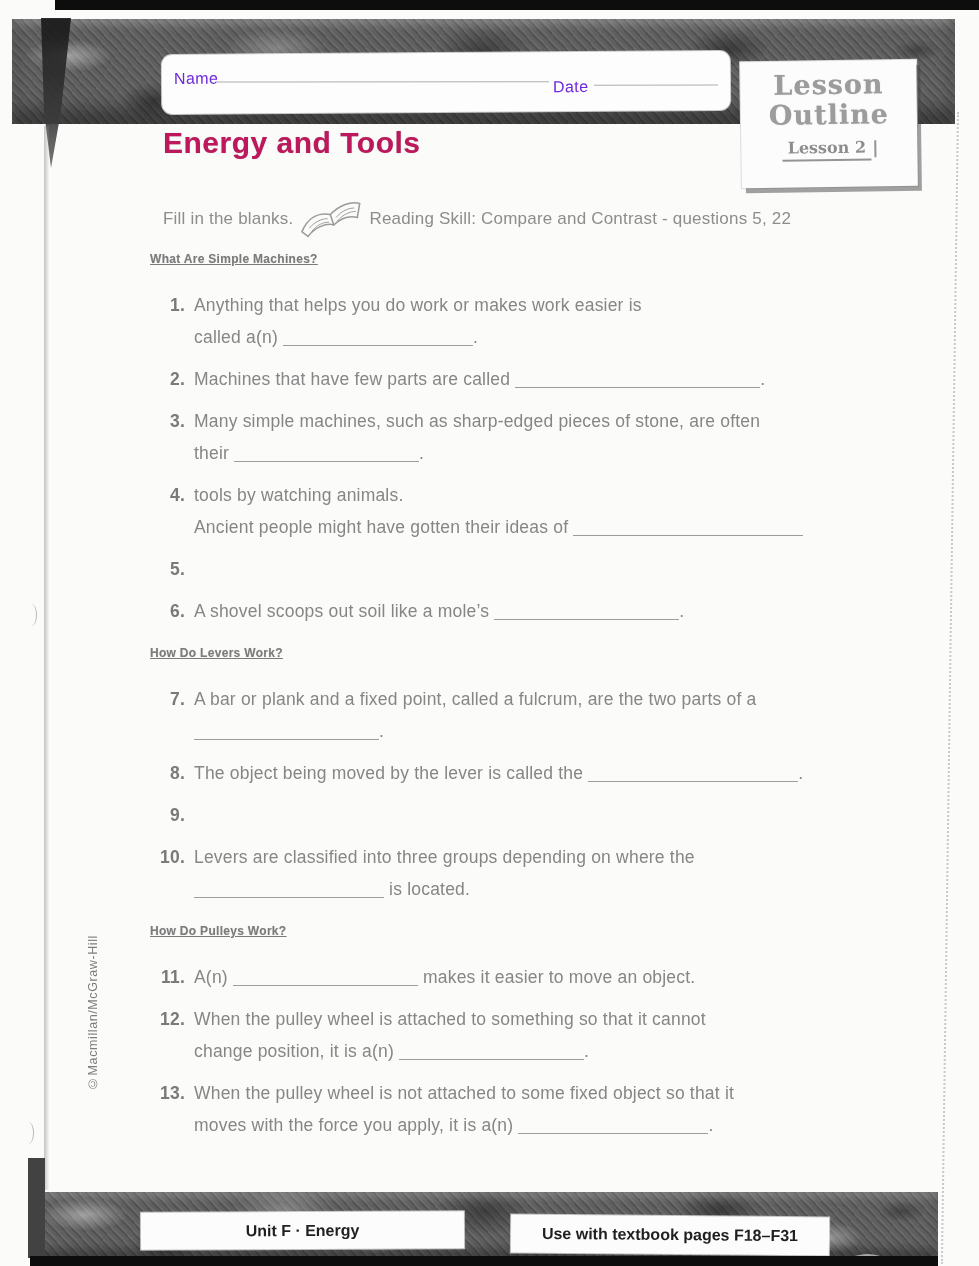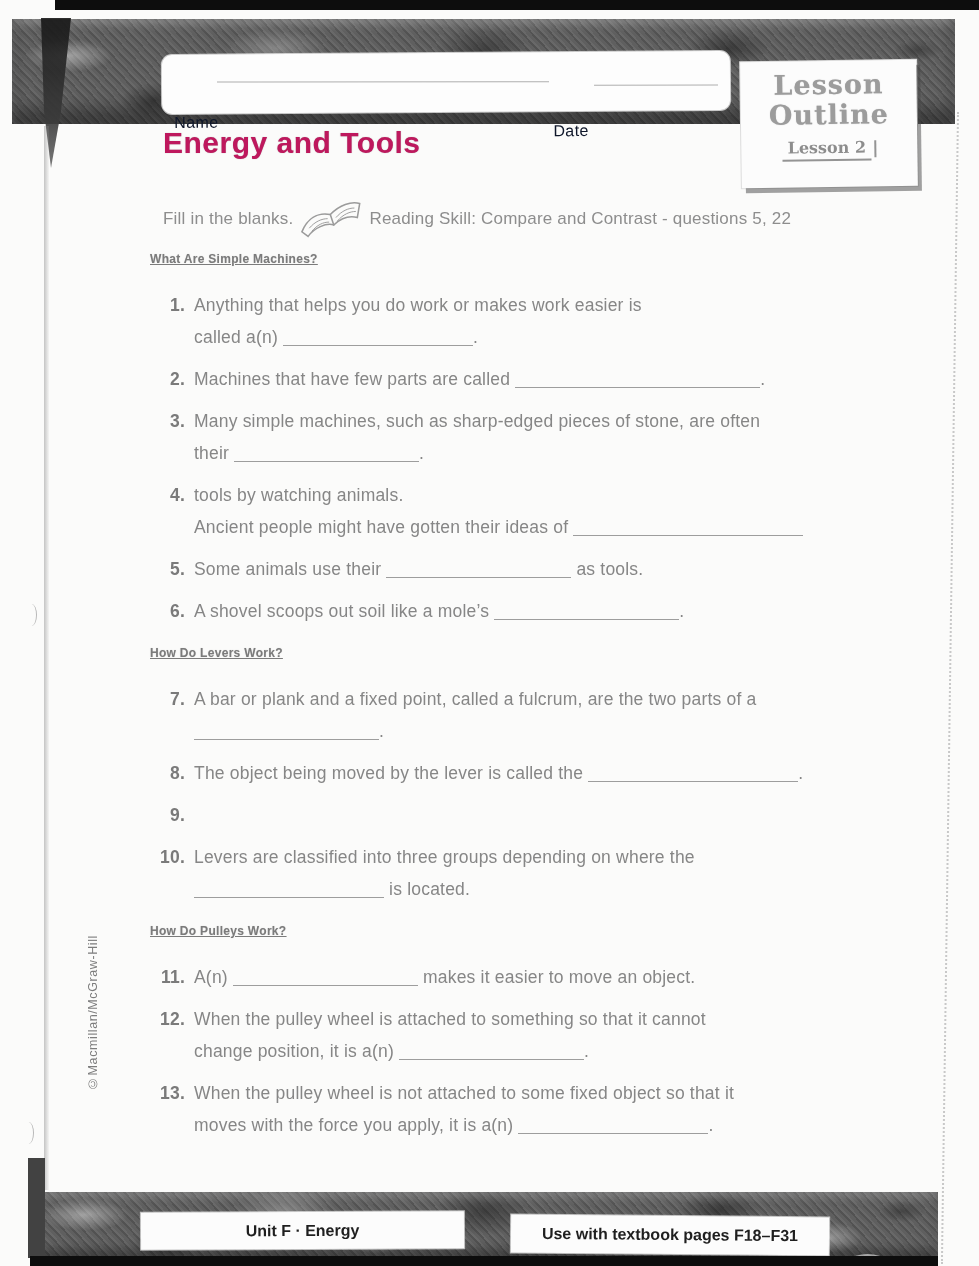--- a/index.html
+++ b/index.html
@@ -41,21 +41,21 @@
     border-left:2px dotted #c8c8c8; transform:rotate(0.8deg); transform-origin:top left; }
   .margin-mark { position:absolute; width:9px; height:22px; border-right:1.6px solid #b8b8b8;
     border-radius:0 60% 60% 0 / 0 50% 50% 0; }
   .mark-1 { left:28px; top:604px; }
   .mark-2 { left:25px; top:1122px; }
 
   
   .name-box { position:absolute; left:162px; top:53px; width:568px; height:59px;
     background:#fdfdfd; border-radius:10px; transform:rotate(-0.4deg);
     box-shadow:0 0 0 1px rgba(230,230,230,.8); }
-  .name-box .lbl { position:absolute; font-size:16px; color:#0f172a; letter-spacing:.4px;margin-top:44px; }
+  .name-box .lbl { position:absolute; font-size:16px; color:#6d28d9; letter-spacing:.4px; }
   .lbl-name { left:12px; top:15px; }
   .lbl-date { left:391px; top:26px; }
   .wline { position:absolute; border-bottom:1.5px solid #aeaeae; }
   .line-name { left:55px; top:28px; width:332px; transform:rotate(.35deg); }
   .line-date { left:432px; top:33px; width:124px; transform:rotate(.3deg); }
 
   
   .badge { position:absolute; left:741px; top:61px; width:176px; height:126px;
     background:#fcfcfc; transform:rotate(-0.8deg); text-align:center;
     box-shadow:4px 5px 0 rgba(70,70,70,.5), 0 0 0 1px #dcdcdc; padding-top:9px; }
@@ -166,23 +166,20 @@
       </div>
       <div class="q">
         <div class="q-num">4.</div>
         <div class="q-body">
           <div class="q-line"><span>tools by watching animals.</span></div>
           <div class="q-line"><span>Ancient people might have gotten their ideas of </span><span class="blank" style="width: 230px;"></span></div>
         </div>
       </div>
       <div class="q">
         <div class="q-num">5.</div>
-        <div class="q-body">
-          <div class="q-line"><span>Some animals use their </span><span class="blank" style="width: 185px;"></span><span> as tools.</span></div>
-        </div>
       </div>
       <div class="q">
         <div class="q-num">6.</div>
         <div class="q-body">
           <div class="q-line"><span>A shovel scoops out soil like a mole’s </span><span class="blank" style="width: 185px;"></span><span>.</span></div>
         </div>
       </div>
       <div class="sec-heading">How Do Levers Work?</div>
       <div class="q">
         <div class="q-num">7.</div>

